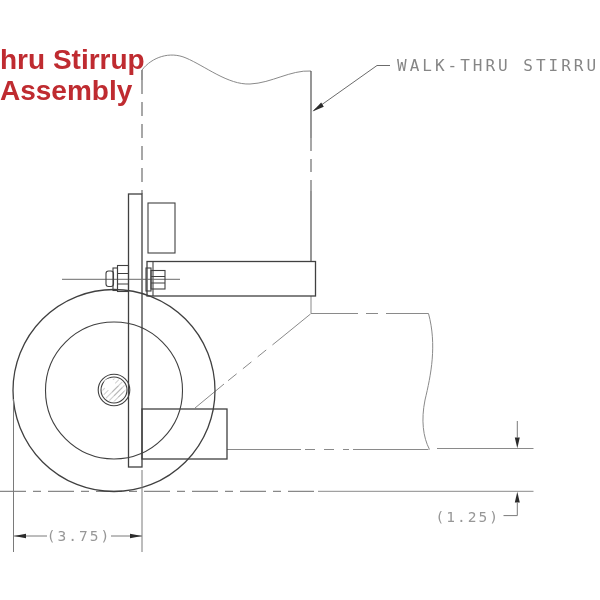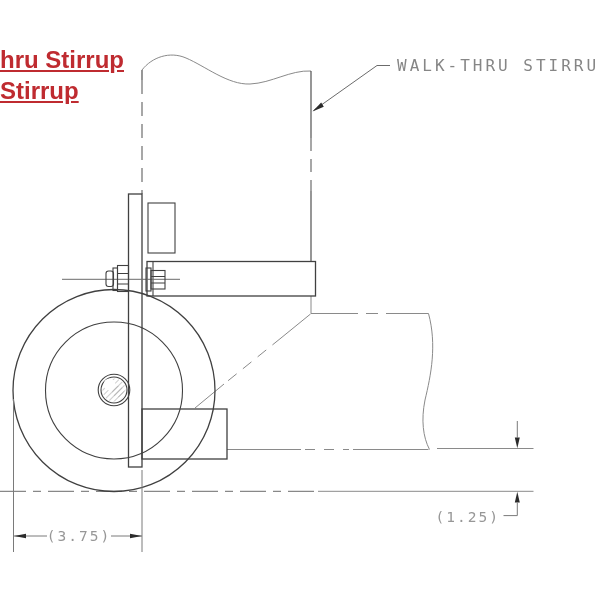--- a/index.html
+++ b/index.html
@@ -11,21 +11,21 @@
   .hid{stroke:var(--hidden-line,#606060);stroke-width:1.1;fill:none;}
   .lt{stroke:var(--light-line,#8a8a8a);stroke-width:1;fill:none;}
   .cl{stroke:var(--center-line,#6b6b6b);stroke-width:1;fill:none;}
   .dim{stroke:var(--dim-line,#7a7a7a);stroke-width:1;fill:none;}
   .arrow{fill:var(--arrow,#2b2b2b);stroke:none;}
   .cad-text{font-family:"DejaVu Sans Mono",monospace;font-size:14.5px;letter-spacing:2px;
             fill:var(--dim-text,#979797);}
   .callout-text{font-family:"DejaVu Sans Mono",monospace;font-size:16px;letter-spacing:3px;
             fill:var(--callout-text,#868686);}
   .title{position:absolute;left:0;top:44px;color:var(--accent,#bf2b30);font-weight:bold;
-         font-size:24px;line-height:31px;white-space:nowrap;text-decoration:underline;}
+         font-size:28px;line-height:31px;white-space:nowrap;}
 </style>
 </head>
 <body>
 
 <div class="canvas">
 
   <svg width="600" height="600" viewBox="0 0 600 600">
     <defs>
       <pattern id="hatch" width="4" height="4" patternTransform="rotate(45)" patternUnits="userSpaceOnUse">
         <line x1="0" y1="0" x2="0" y2="4" stroke="#9a9a9a" stroke-width="1"></line>
@@ -118,16 +118,16 @@
 
     <g>
       <path class="cl" d="M390,65.5 H377 L313.5,110.5"></path>
       <polygon class="arrow" points="312.5,111.5 323.8,106.8 321.2,102.6"></polygon>
       <text class="callout-text" x="397" y="71">WALK-THRU STIRRU</text>
     </g>
   </svg>
 
   <div class="title">
     <div>hru Stirrup</div>
-    <div>Stirrup</div>
+    <div>Assembly</div>
   </div>
 
 </div>
 
 </body></html>

